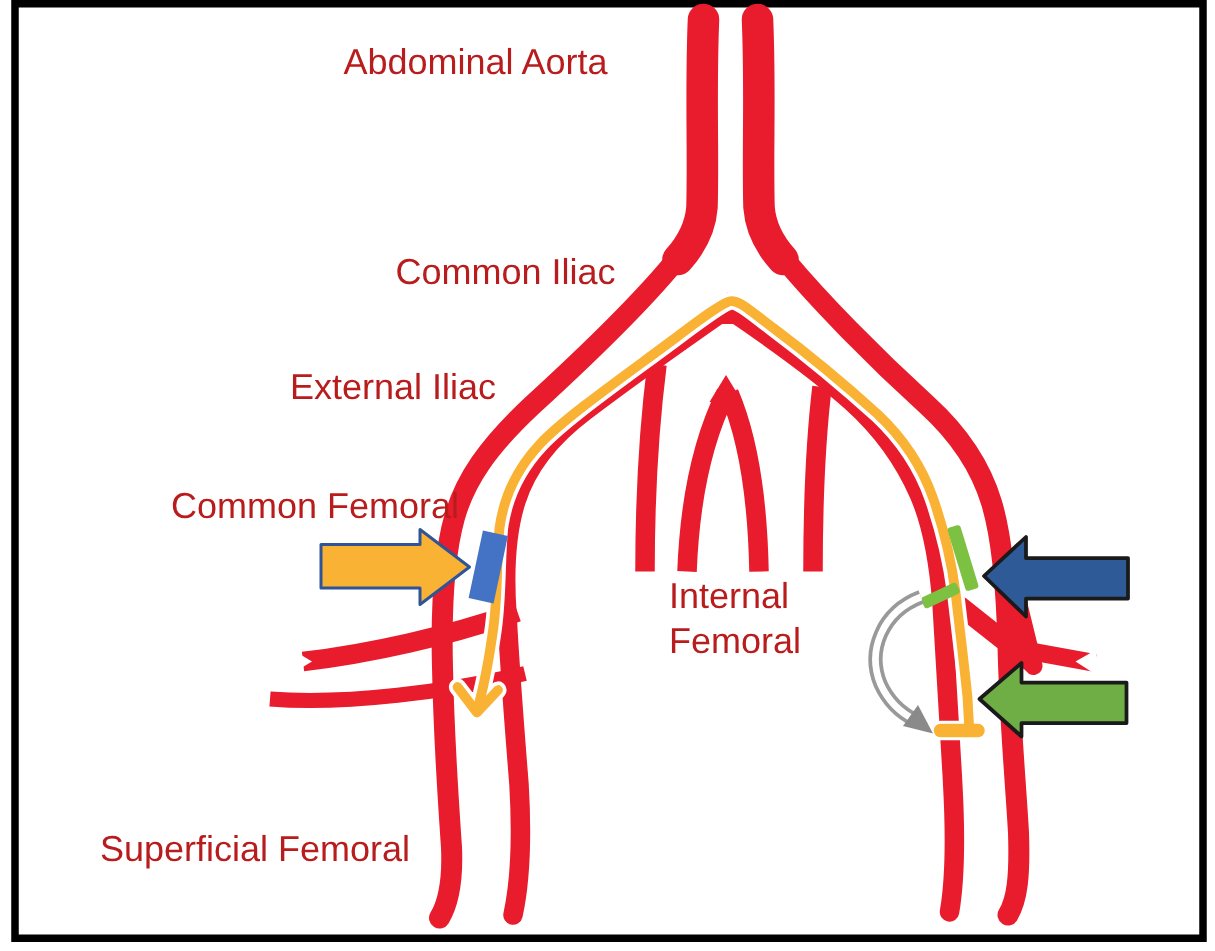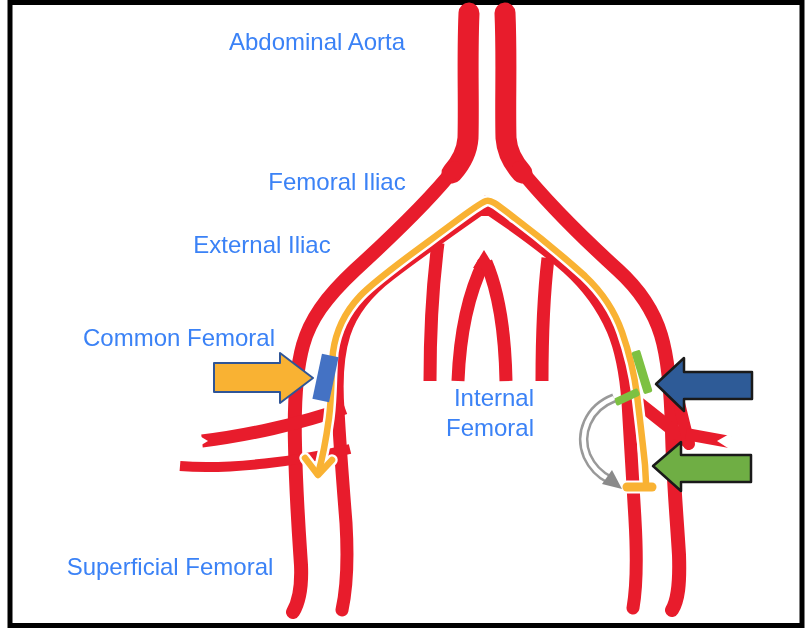--- a/index.html
+++ b/index.html
@@ -10,25 +10,25 @@
     overflow:hidden;
     font-family:"Liberation Sans", sans-serif;
   }
   #figure svg{position:absolute;left:0;top:0;}
   .label{
     position:absolute;
     transform:translateX(-50%);
     white-space:nowrap;
     font-size:24px;
     font-weight:400;
-    color:#3b82f6;
+    color:#b91c1c;
     line-height:30px;
     letter-spacing:0px;
   }
-  .label-2line{text-align:right;}
+  .label-2line{text-align:left;}
 </style>
 </head>
 <body>
 
 <div id="figure">
 
   <svg width="810" height="634" viewBox="0 0 810 634">
 
     <rect x="10" y="2.5" width="792" height="623" fill="none" stroke-width="5" stroke="#000000"></rect>
 
@@ -86,25 +86,25 @@
       <polygon points="602,484 612,470 622,489" stroke="none" fill="#8A8A8A"></polygon>
     </g>
 
     <polygon points="214,363 280,363 280,353 313,378 280,403 280,392 214,392" stroke-width="2" stroke-linejoin="round" fill="#F9B233" stroke="#2F5597"></polygon>
     <polygon points="656,384 684,358 684,372 752,372 752,399 684,399 684,411" stroke-width="2.5" stroke-linejoin="round" fill="#2E5B97" stroke="#1a1a1a"></polygon>
     <polygon points="653,466 681,442 681,455 751,455 751,482 681,482 681,491" stroke-width="2.5" stroke-linejoin="round" fill="#6FAE44" stroke="#1a1a1a"></polygon>
   </svg>
 
   <div class="label" style="left:317px; top:27px">Abdominal Aorta</div>
 
-  <div class="label" style="left:337px; top:167px">Femoral Iliac</div>
+  <div class="label" style="left:337px; top:167px">Common Iliac</div>
 
-  <div class="label" style="left:262px; top:230px">External Iliac</div>
+  <div class="label" style="left:262px; top:244px">External Iliac</div>
 
-  <div class="label" style="left:179px; top:323px">Common Femoral</div>
+  <div class="label" style="left:210px; top:323px">Common Femoral</div>
 
   <div class="label label-2line" style="left:490px; top:383px">
     <div>Internal</div>
     <div>Femoral</div>
   </div>
 
   <div class="label" style="left:170px; top:552px">Superficial Femoral</div>
 </div>
 
 </body></html>

